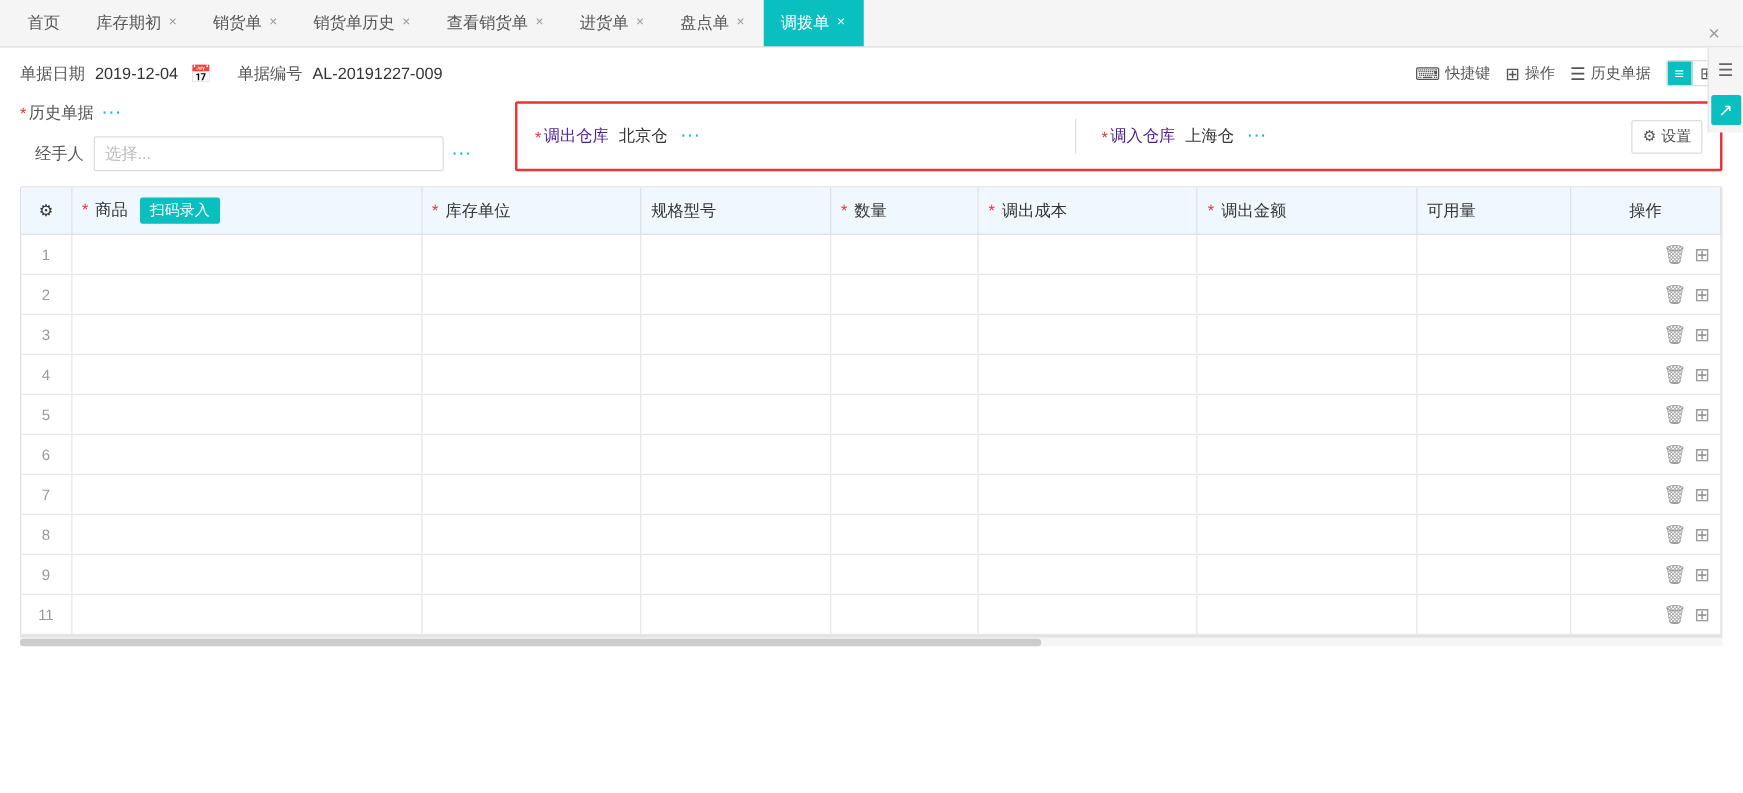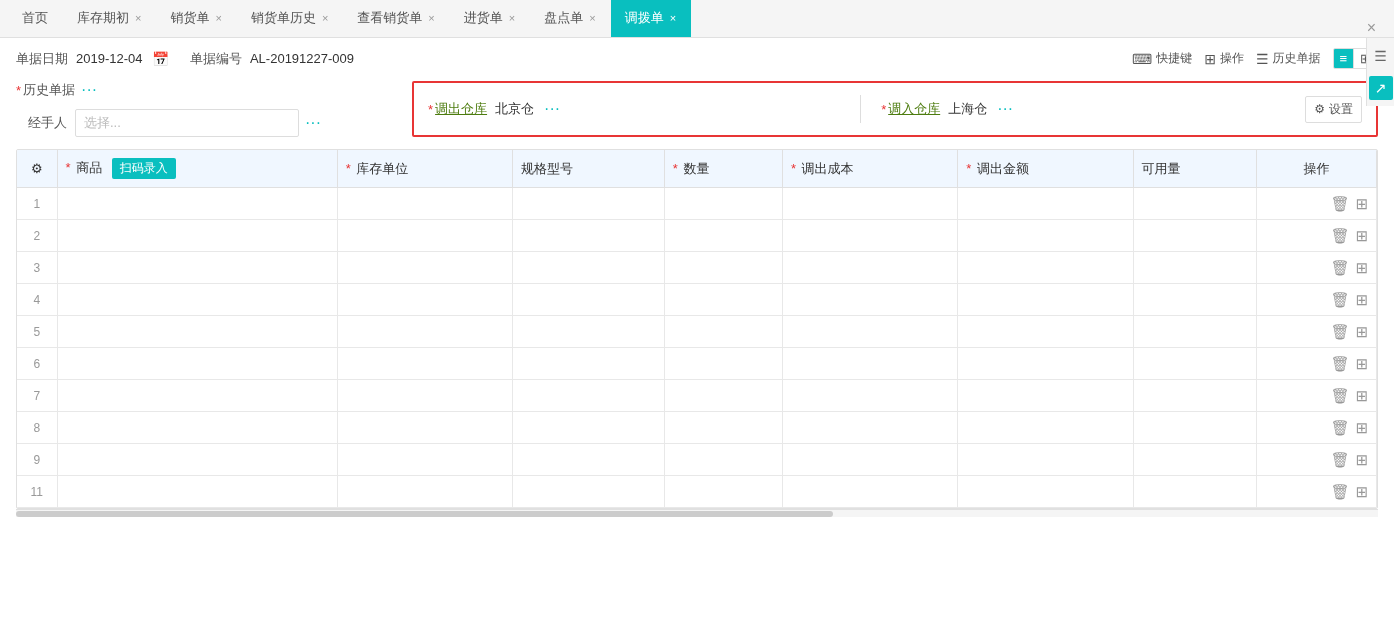--- a/index.html
+++ b/index.html
@@ -103,21 +103,21 @@
     .dropdown-arrow { color: #999; font-size: 11px; margin-left: 4px; }
 
     .ellipsis-btn {
       color: #09bfbf; cursor: pointer; font-size: 16px; padding: 0 6px;
     }
 
     
     .warehouse-group {
       display: flex; align-items: center; flex: 1;
     }
-    .warehouse-label { color: #4d7c0f; white-space: nowrap; font-size: 13px; text-decoration: underline; }
+    .warehouse-label { color: #4c1d95; white-space: nowrap; font-size: 13px; }
     .warehouse-value {
       margin: 0 4px; font-size: 13px; color: #333; font-weight: normal;
     }
     .warehouse-divider {
       width: 1px; background: #ddd; height: 28px; margin: 0 20px;
     }
 
     .settings-btn {
       display: flex; align-items: center; gap: 4px;
       border: 1px solid #ddd; border-radius: 2px;
@@ -258,21 +258,21 @@
   <div class="form-area">
 
     <div class="form-left">
       <div class="form-row">
         <span class="required-star">*</span>
         <span class="form-field-label">历史单据</span>
         <span class="ellipsis-btn">···</span>
       </div>
       <div class="form-row person-row">
         <span class="form-field-label" style="margin-left:12px;">经手人</span>
-        <span class="person-placeholder" style="margin-left:8px; padding: 4px 8px; border: 1px solid #ddd; border-radius:2px; width:224px; display:inline-block;">选择...</span>
+        <span class="person-placeholder" style="margin-left:8px; padding: 4px 8px; border: 1px solid #ddd; border-radius:2px; width:280px; display:inline-block;">选择...</span>
         <span class="ellipsis-btn">···</span>
       </div>
     </div>
 
     <div class="form-right">
       <div class="warehouse-group">
         <span class="required-star">*</span>
         <span class="warehouse-label">调出仓库</span>
         <span class="warehouse-value" style="margin-left:8px;">北京仓</span>
         <span class="ellipsis-btn">···</span>

